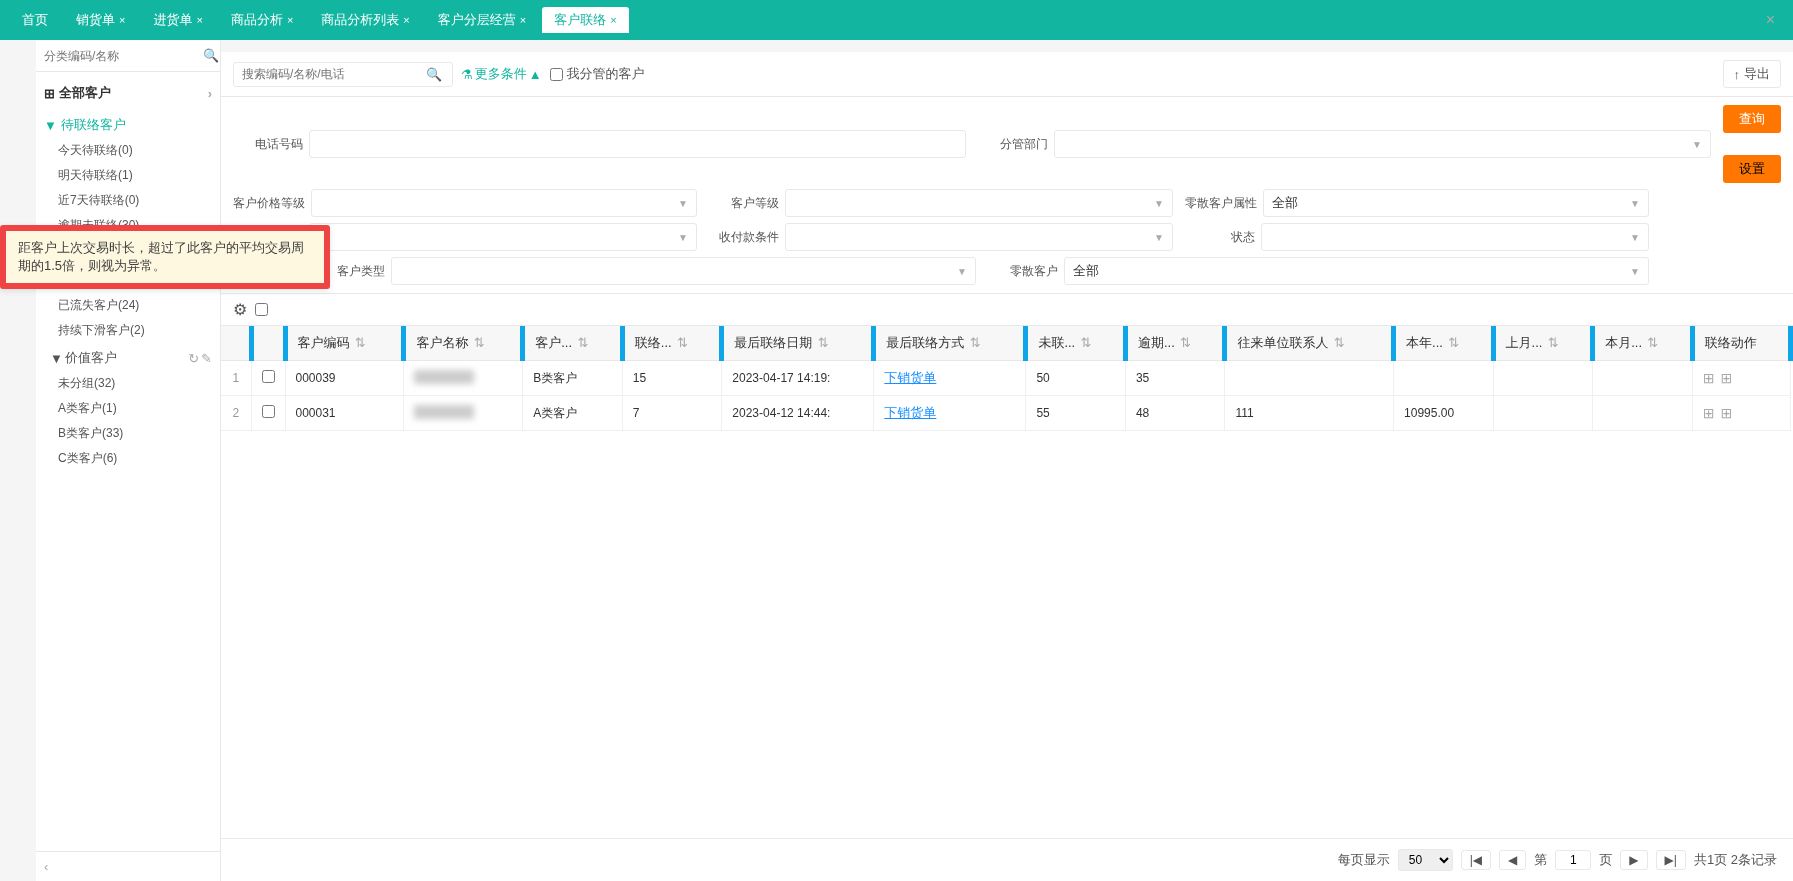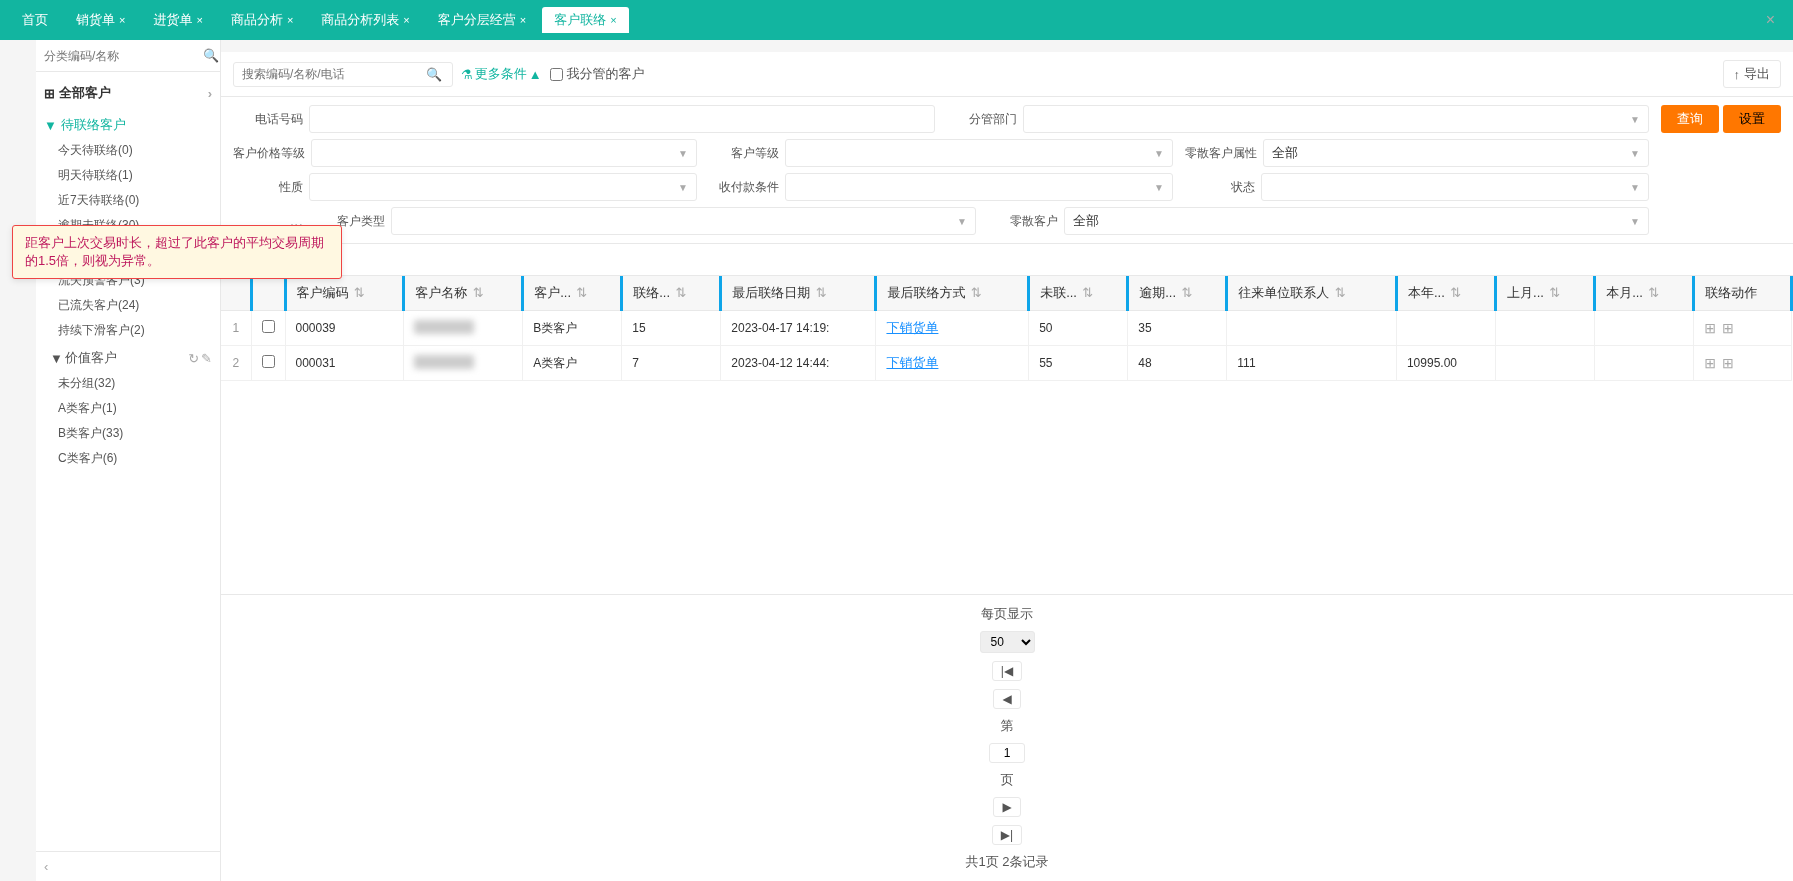--- a/index.html
+++ b/index.html
@@ -98,21 +98,21 @@
     .adv-field {
       display: flex; align-items: center; gap: 6px; flex: 1;
     }
     .adv-label { color: #555; font-size: 12px; white-space: nowrap; min-width: 70px; text-align: right; font-family: Liberation Mono, monospace; }
     .adv-input {
       flex: 1; border: 1px solid #e8e8e8; border-radius: 3px; padding: 4px 8px;
       font-size: 12px; outline: none; color: #333; display: flex; align-items: center;
       justify-content: space-between; cursor: pointer; min-height: 28px; background: white;
     }
     .adv-input .chevron { color: #aaa; font-size: 10px; }
-    .adv-action { display: flex; gap: 4px; justify-content: center; }
+    .adv-action { display: flex; flex-direction: column; gap: 22px; justify-content: center; }
     .btn-query {
       background: #ff7700; color: white; border: none; border-radius: 3px;
       padding: 5px 16px; cursor: pointer; font-size: 13px; white-space: nowrap;
     }
     .btn-set {
       background: #ff7700; color: #000000; border: none; border-radius: 3px;
       padding: 5px 16px; cursor: pointer; font-size: 13px; white-space: nowrap;
     }
     .adv-dots { color: #aaa; cursor: pointer; }
 
@@ -123,62 +123,61 @@
     }
     .table-toolbar {
       display: flex; align-items: center; padding: 6px 12px;
       border-bottom: 1px solid #e8e8e8; gap: 8px;
     }
     .gear-btn { color: #555; cursor: pointer; font-size: 16px; }
     table { width: 100%; border-collapse: collapse; }
     thead th {
       background: #f7f7f7; border-bottom: 1px solid #e8e8e8;
       padding: 8px 10px; font-size: 12px; color: #333; font-weight: normal;
-      text-align: left; white-space: nowrap; border-right: 3px solid #0ea5e9;
+      text-align: left; white-space: nowrap; border-right: 5px solid #0ea5e9;
       cursor: pointer; user-select: none;
     }
     thead th .sort-icon { color: #aaa; margin-left: 2px; }
     tbody tr { border-bottom: 1px solid #f0f0f0; }
     tbody td {
       padding: 8px 10px; font-size: 12px; color: #333;
       border-right: 1px solid #f0f0f0; white-space: nowrap;
     }
     .link-text { color: #1890ff; text-decoration: underline; cursor: pointer; }
     .action-icons { display: flex; gap: 6px; }
     .action-icon { color: #aaa; cursor: pointer; font-size: 14px; }
 
     
     .pagination {
       display: flex; align-items: center; justify-content: flex-end;
       padding: 10px 16px; border-top: 1px solid #e8e8e8; background: white;
-      gap: 8px; font-size: 12px; color: #555; flex-direction: column;
+      gap: 8px; font-size: 12px; color: #555;
     }
     .page-size-select {
       border: 1px solid #e8e8e8; border-radius: 3px; padding: 2px 6px;
       font-size: 12px; outline: none; cursor: pointer;
     }
     .page-btn {
       border: 1px solid #e8e8e8; background: white; border-radius: 3px;
       padding: 2px 8px; cursor: pointer; color: #555; font-size: 12px;
     }
     .page-input {
       border: 1px solid #e8e8e8; border-radius: 3px; padding: 2px 6px;
       width: 36px; text-align: center; font-size: 12px; outline: none;
     }
 
     
     .scroll-wrapper { overflow-x: auto; overflow-y: auto; flex: 1; }
 
     
     .tooltip-box {
       position: absolute; top: 225px; left: 0; background: #fff8e1;
-      border: 1px solid #ef4444; border-radius: 3px; padding: 8px 12px;
-      font-size: 12px; color: #be185d; max-width: 330px; z-index: 100;
+      border: 6px solid #ef4444; border-radius: 3px; padding: 8px 12px;
+      font-size: 12px; color: #404040; max-width: 330px; z-index: 100;
       box-shadow: 0 2px 6px rgba(0,0,0,0.1);
-      margin-left: 12px;
     }
 
     .close-x { 
       margin-left: auto; color: #aaa; cursor: pointer; font-size: 16px; padding: 0 8px;
     }
 
     .checkbox-cell { width: 30px; text-align: center; }
     .num-cell { width: 30px; text-align: center; color: #999; }
 
     .blurred { filter: blur(3px); background: #ccc; display: inline-block; width: 60px; height: 14px; border-radius: 2px; }

